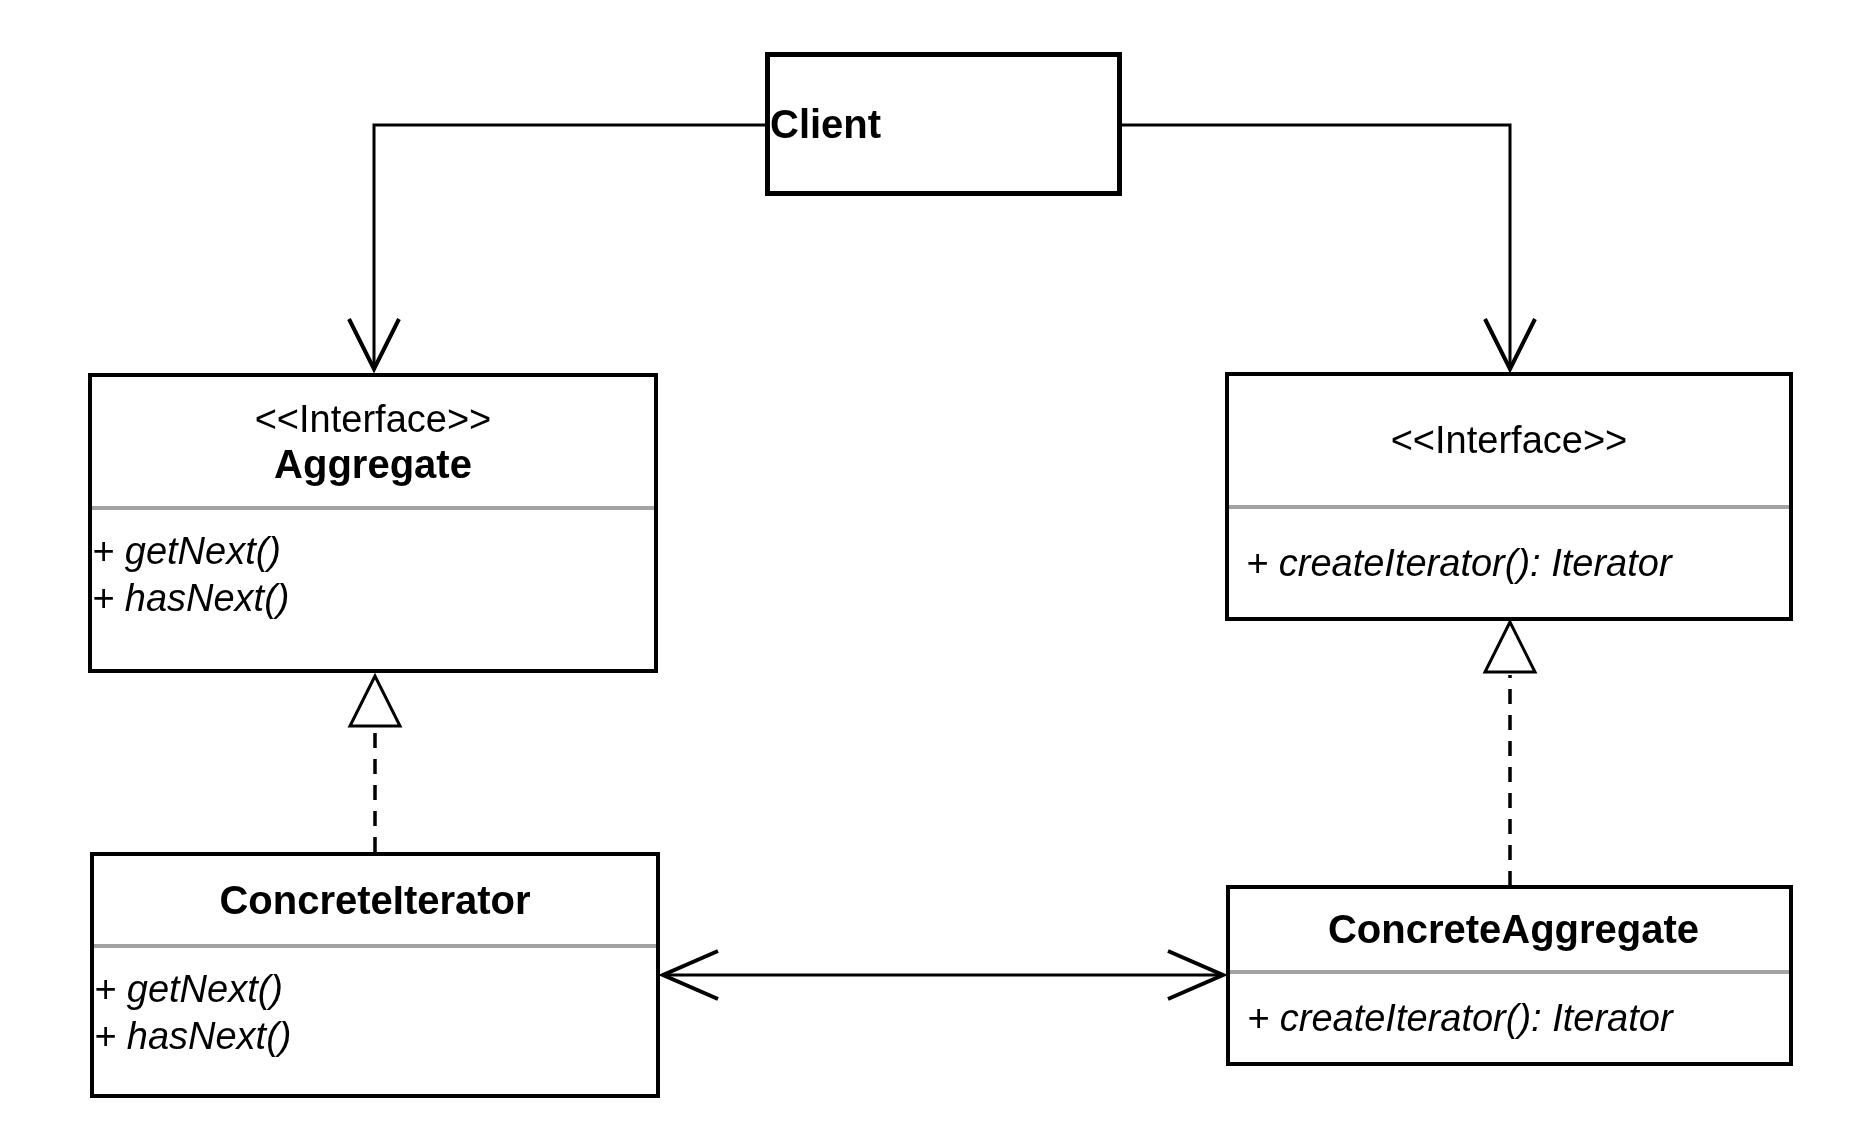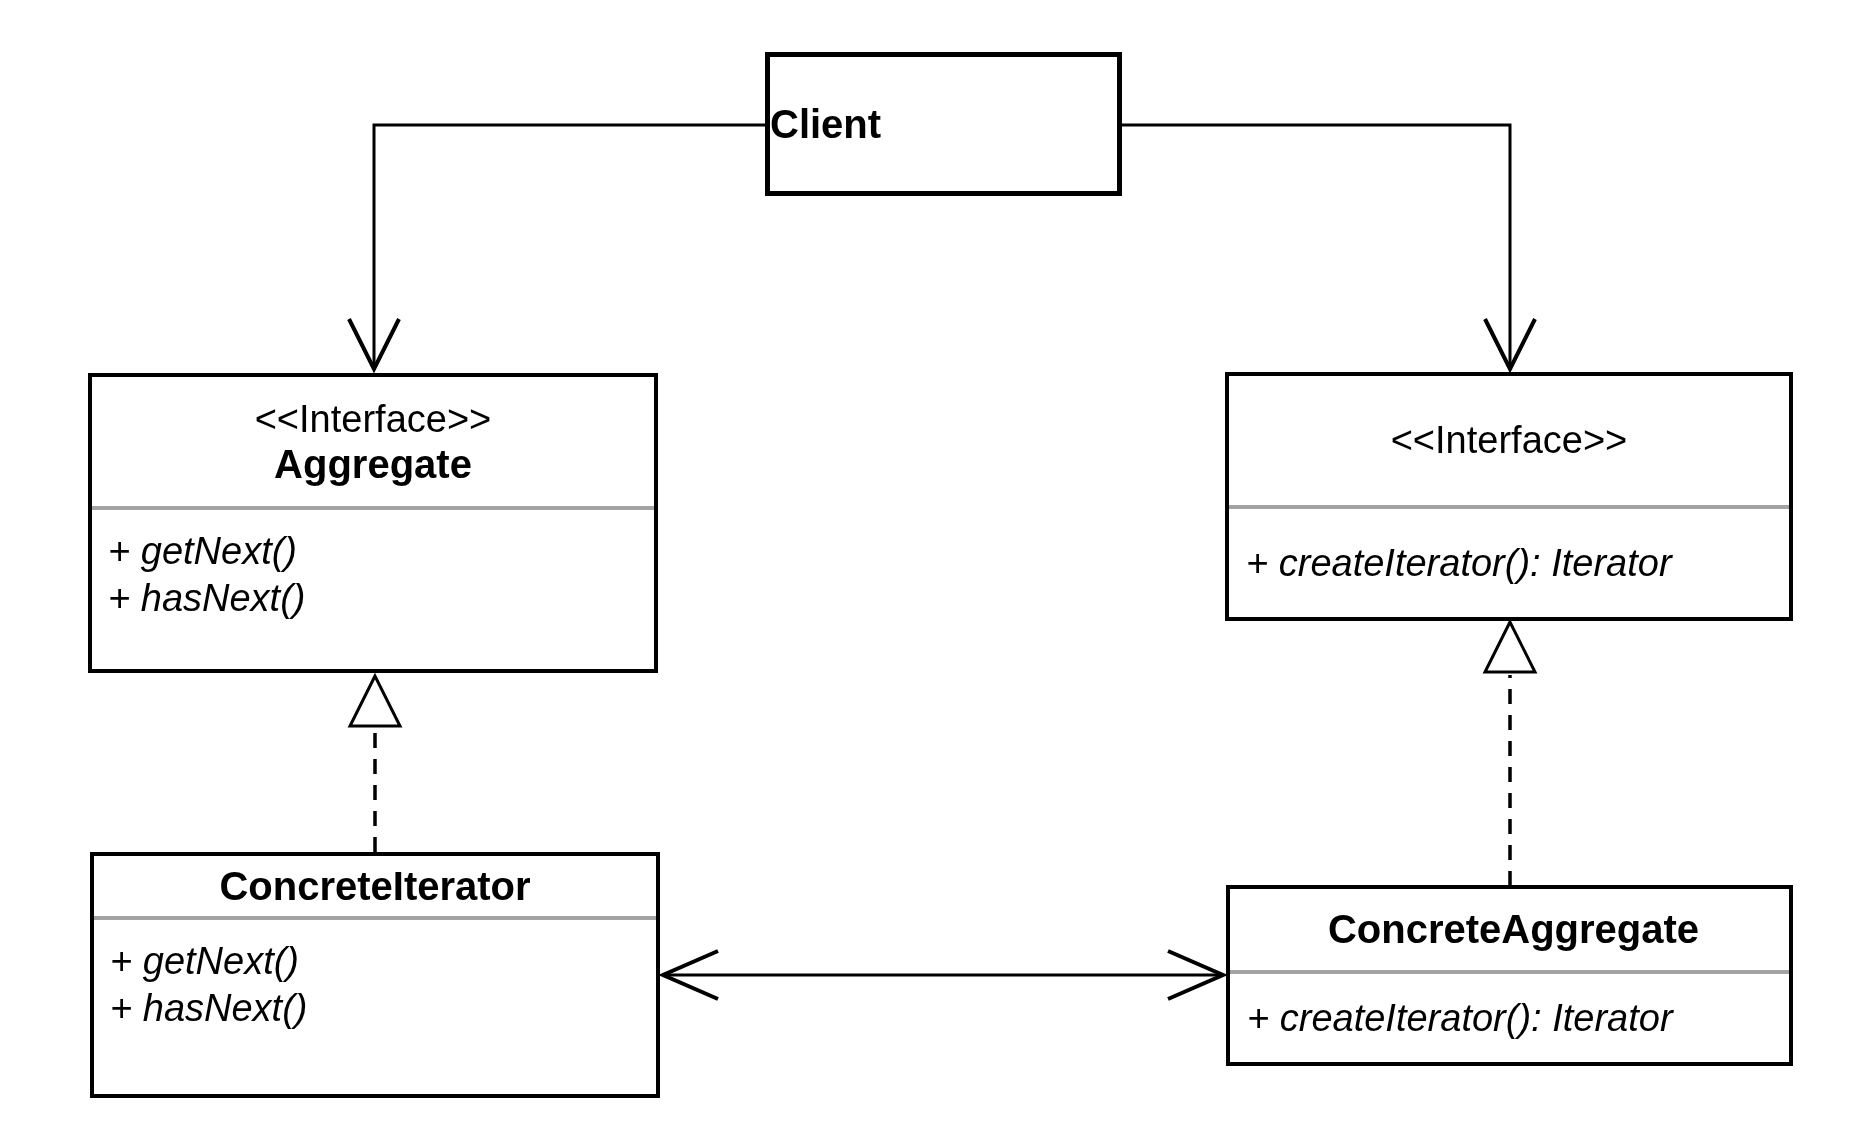--- a/index.html
+++ b/index.html
@@ -81,21 +81,21 @@
     height: 4px;
     background: #a3a3a3;
   }
   .box-body {
     flex: 1;
     font-size: 38px;
     font-style: italic;
     line-height: 47px;
   }
   .box-body.pad-top {
-    padding: 18px 0 0 16px;
+    padding: 18px 0 0 0;
   }
   .box-body.center-v {
     display: flex;
     flex-direction: column;
     justify-content: center;
     padding-left: 17px;
   }
   .method {
     white-space: nowrap;
   }
@@ -154,21 +154,21 @@
     <div class="box-header" style="height:129px;">
       <div class="stereotype">&lt;&lt;Interface&gt;&gt;</div>
     </div>
     <div class="divider"></div>
     <div class="box-body center-v">
       <div class="method">+ createIterator(): Iterator</div>
     </div>
   </div>
 
   <div class="uml-box" style="left:90px; top:852px; width:570px; height:246px;">
-    <div class="box-header" style="height:60px;justify-content:center;">
+    <div class="box-header" style="height:88px;justify-content:center;">
       <div class="class-title">ConcreteIterator</div>
     </div>
     <div class="divider"></div>
     <div class="box-body pad-top">
       <div class="method">+ getNext()</div>
       <div class="method">+ hasNext()</div>
     </div>
   </div>
 
   <div class="uml-box" style="left:1226px; top:885px; width:567px; height:181px;">

